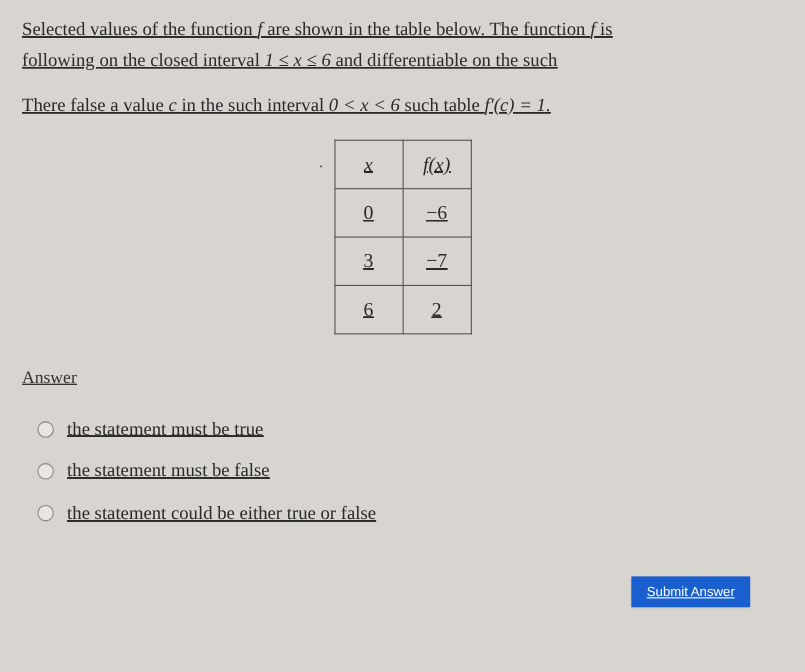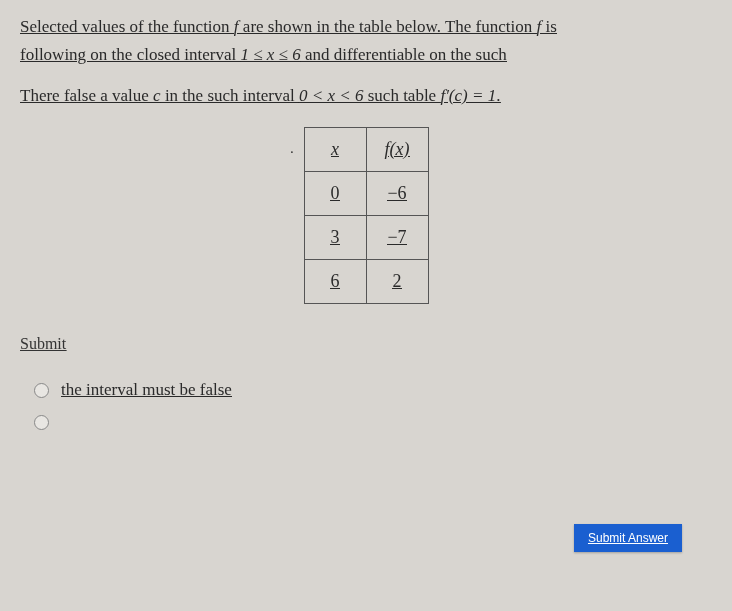--- a/index.html
+++ b/index.html
@@ -83,27 +83,32 @@
       <td>−7</td>
     </tr>
     <tr>
       <td>6</td>
       <td>2</td>
     </tr>
   </tbody>
     </table>
 </div>
 
-<div class="answer-label">Submit</div>
+<div class="answer-label">Answer</div>
 
 <div class="options">
   <div class="option-row">
     <div class="radio"></div>
-    <span>the interval must be false</span>
+    <span>the statement must be true</span>
   </div>
   <div class="option-row">
     <div class="radio"></div>
+    <span>the statement must be false</span>
+  </div>
+  <div class="option-row">
+    <div class="radio"></div>
+    <span>the statement could be either true or false</span>
   </div>
 </div>
 
 <div class="submit-row">
   <button class="submit-btn">Submit Answer</button>
 </div>
 
 </body></html>

